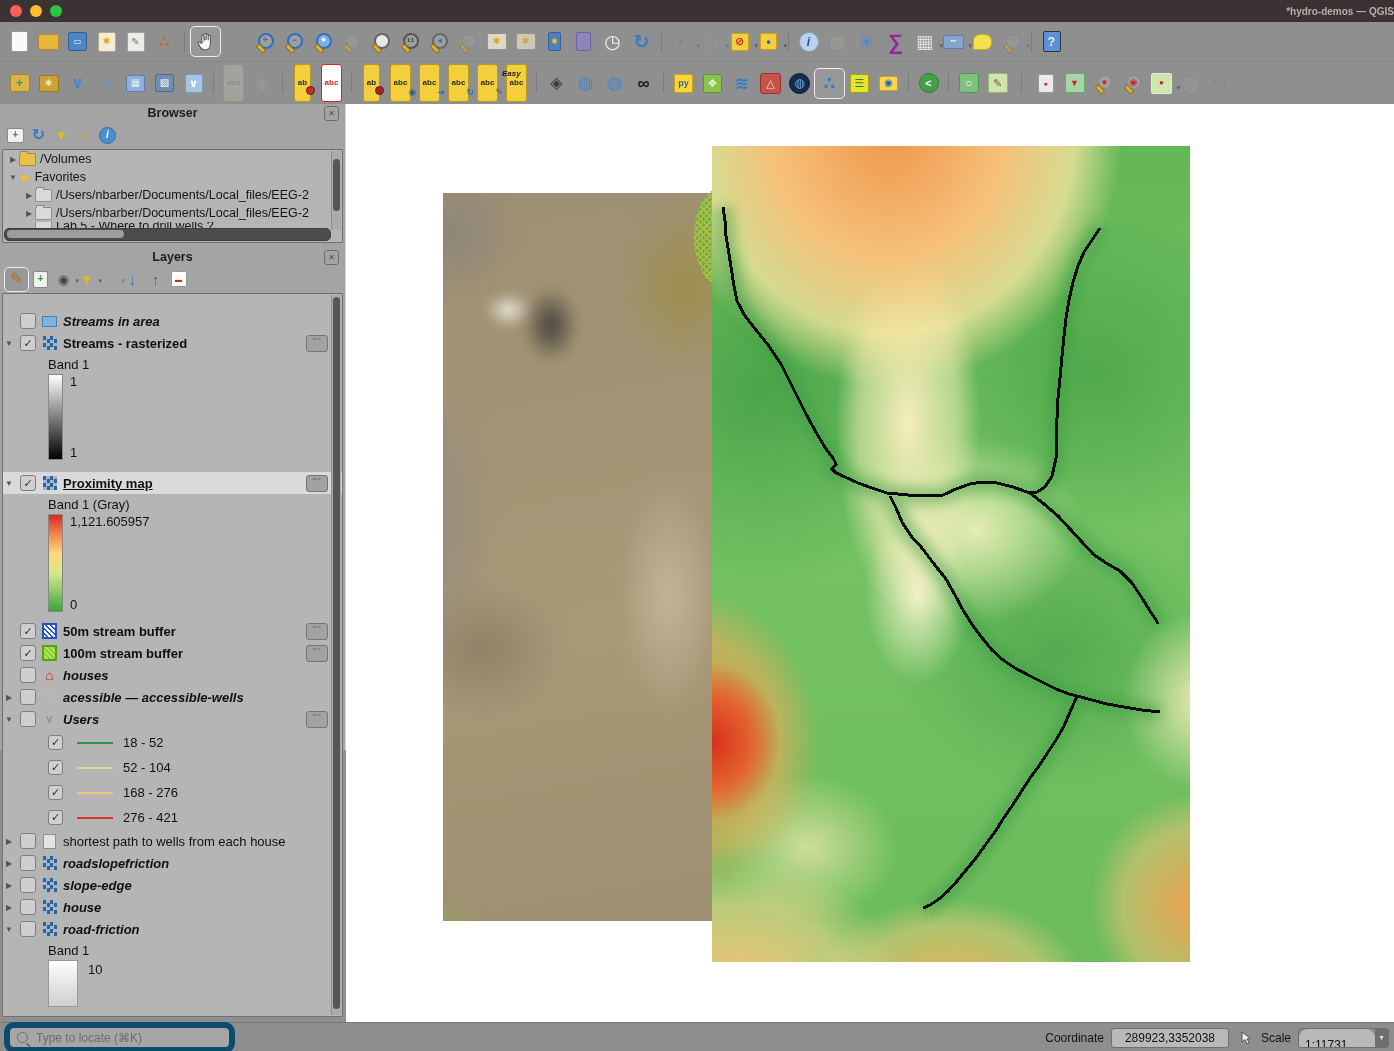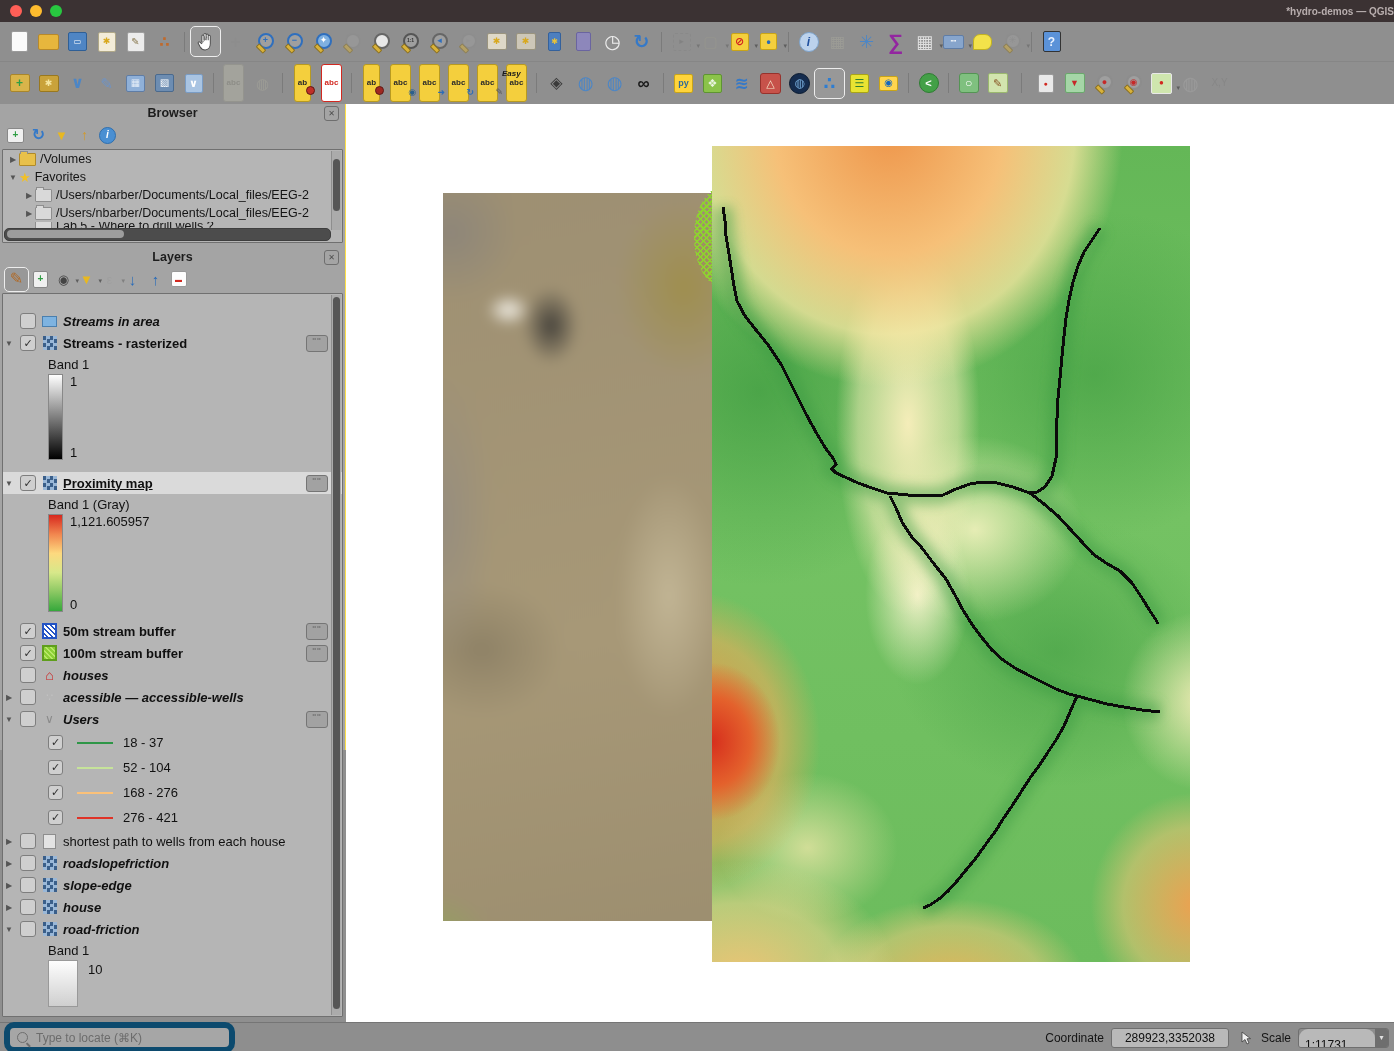--- a/index.html
+++ b/index.html
@@ -645,21 +645,21 @@
             <span class="cb"></span>
             <span class="licon">
               <span class="line-ic">∨</span>
             </span>
             <span class="lbl bi">Users</span>
             <span class="badge"></span>
           </div>
           <div class="lclass">
             <span class="cb on" style="width: 13px; height: 13px;"></span>
             <span class="cline" style="background: rgb(46, 150, 71);"></span>
-            <span>18 - 37</span>
+            <span>18 - 52</span>
           </div>
           <div class="lclass">
             <span class="cb on" style="width: 13px; height: 13px;"></span>
             <span class="cline" style="background: rgb(198, 227, 154);"></span>
             <span>52 - 104</span>
           </div>
           <div class="lclass">
             <span class="cb on" style="width: 13px; height: 13px;"></span>
             <span class="cline" style="background: rgb(251, 193, 121);"></span>
             <span>168 - 276</span>

